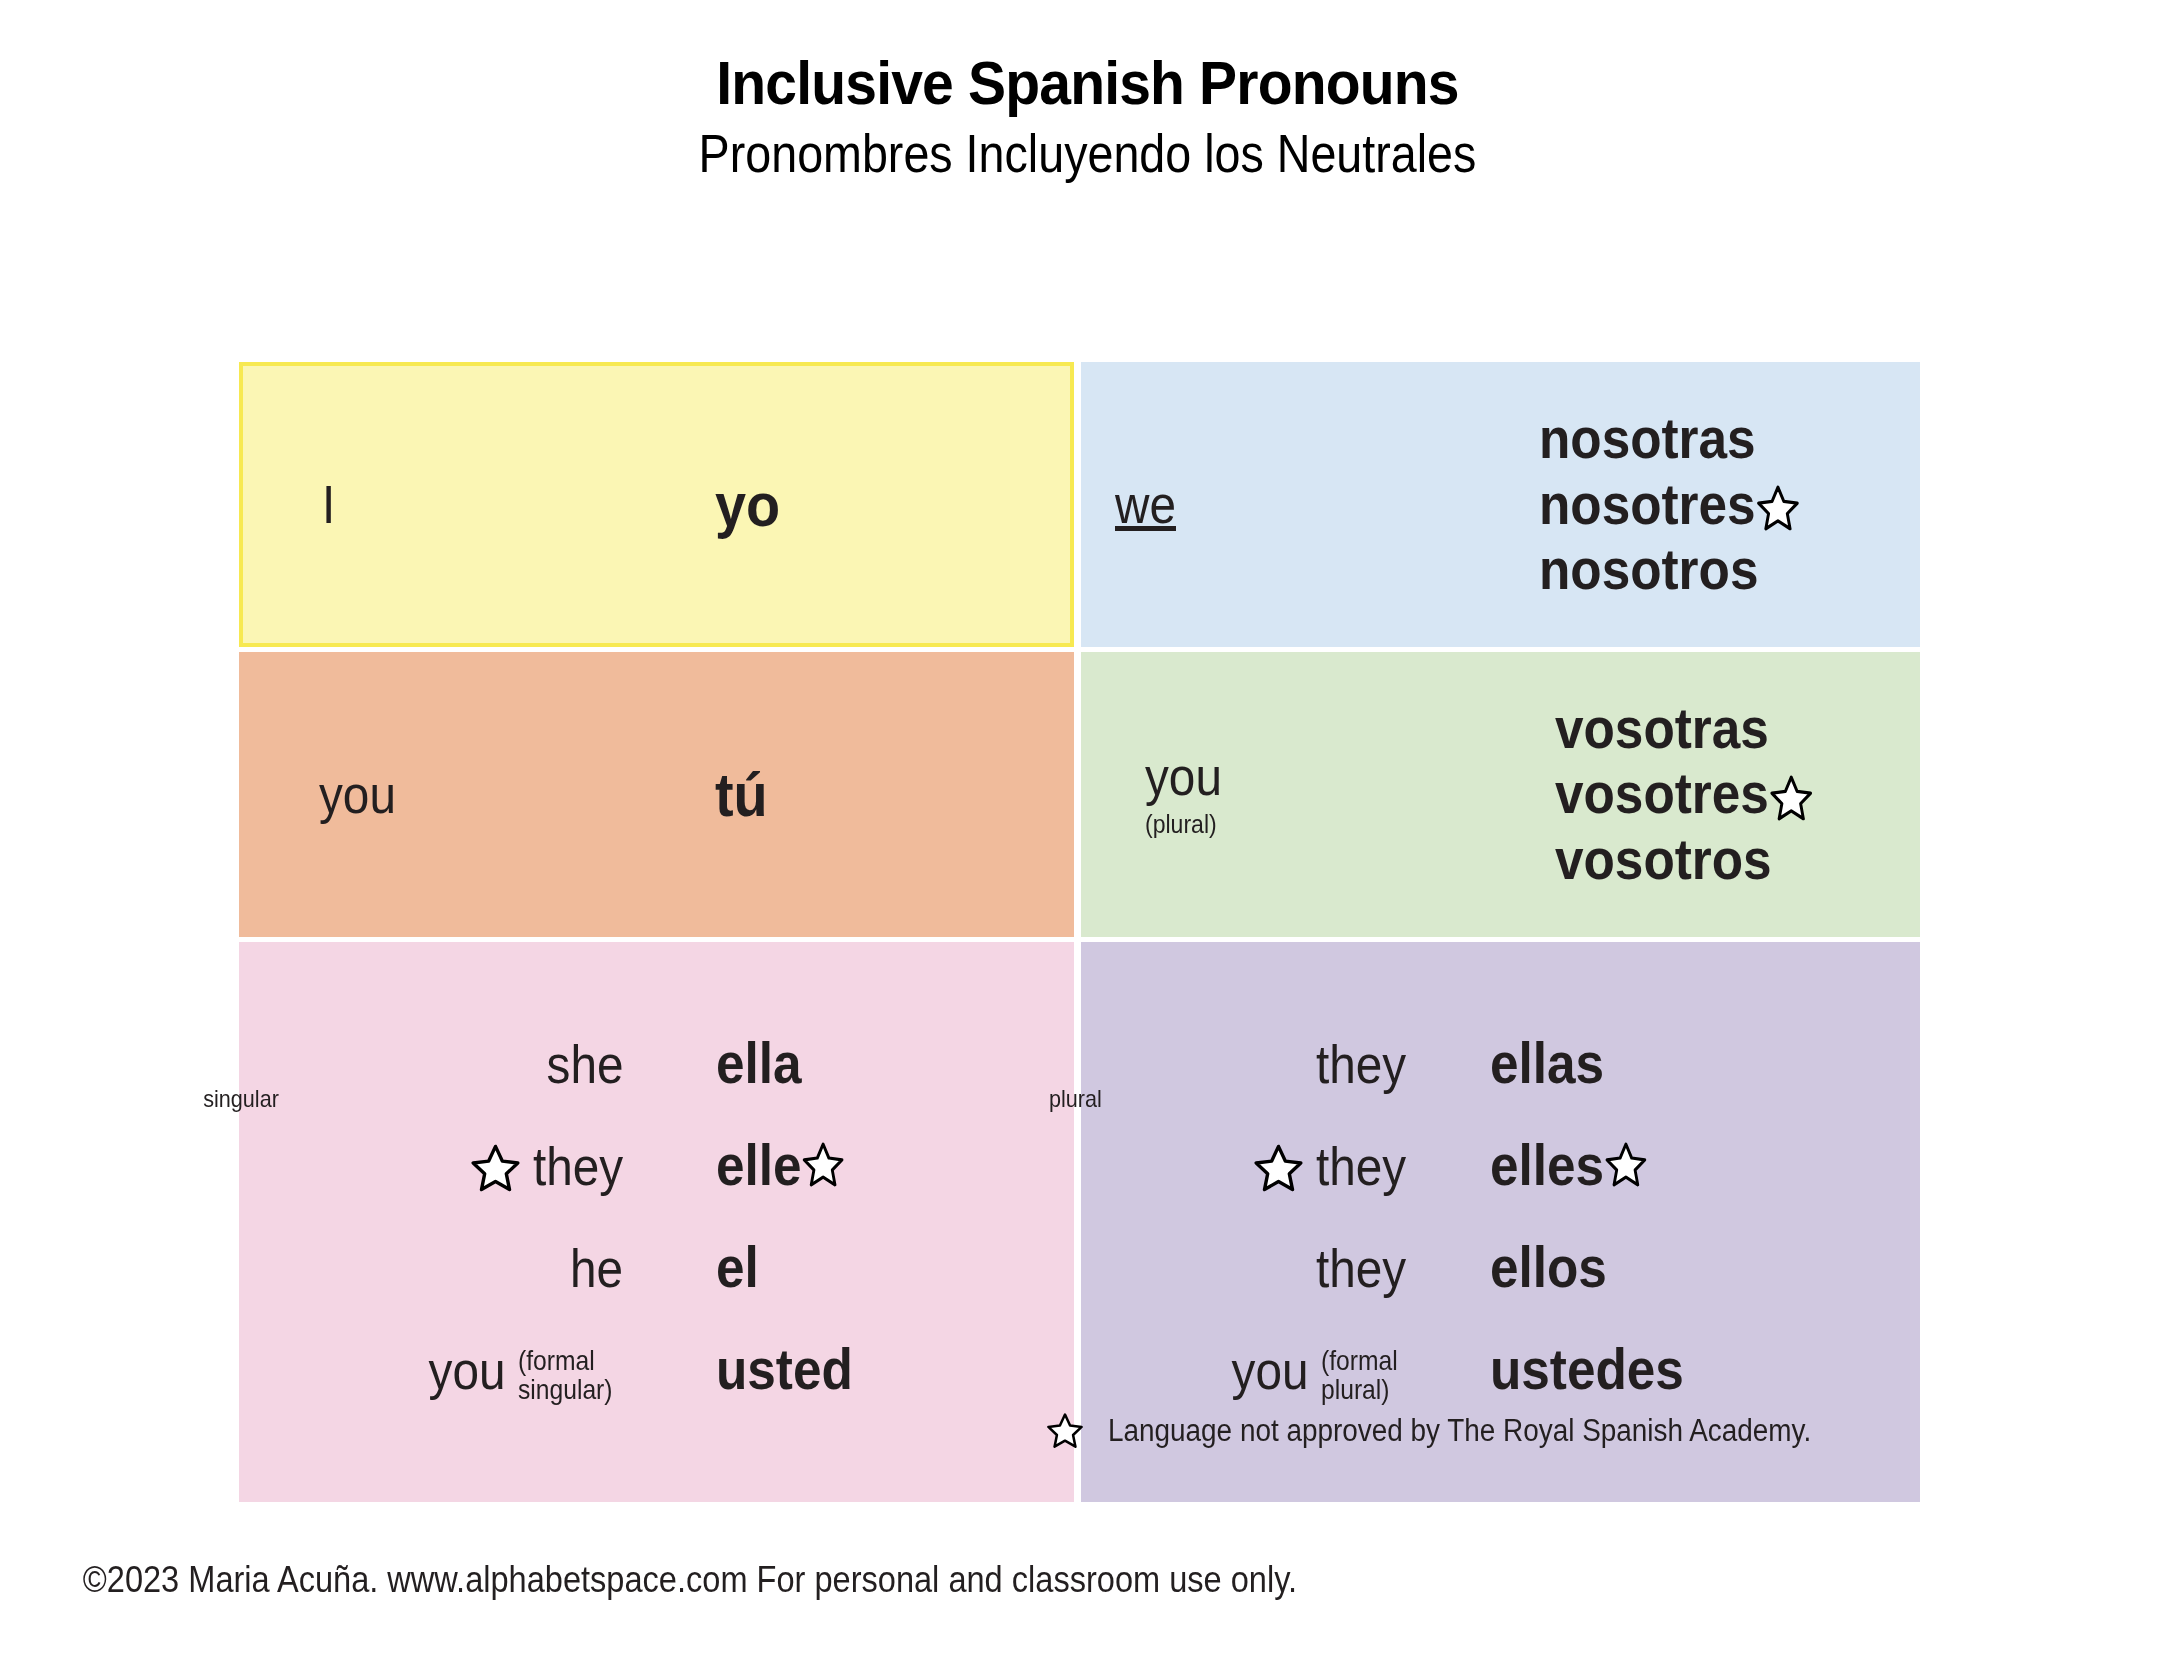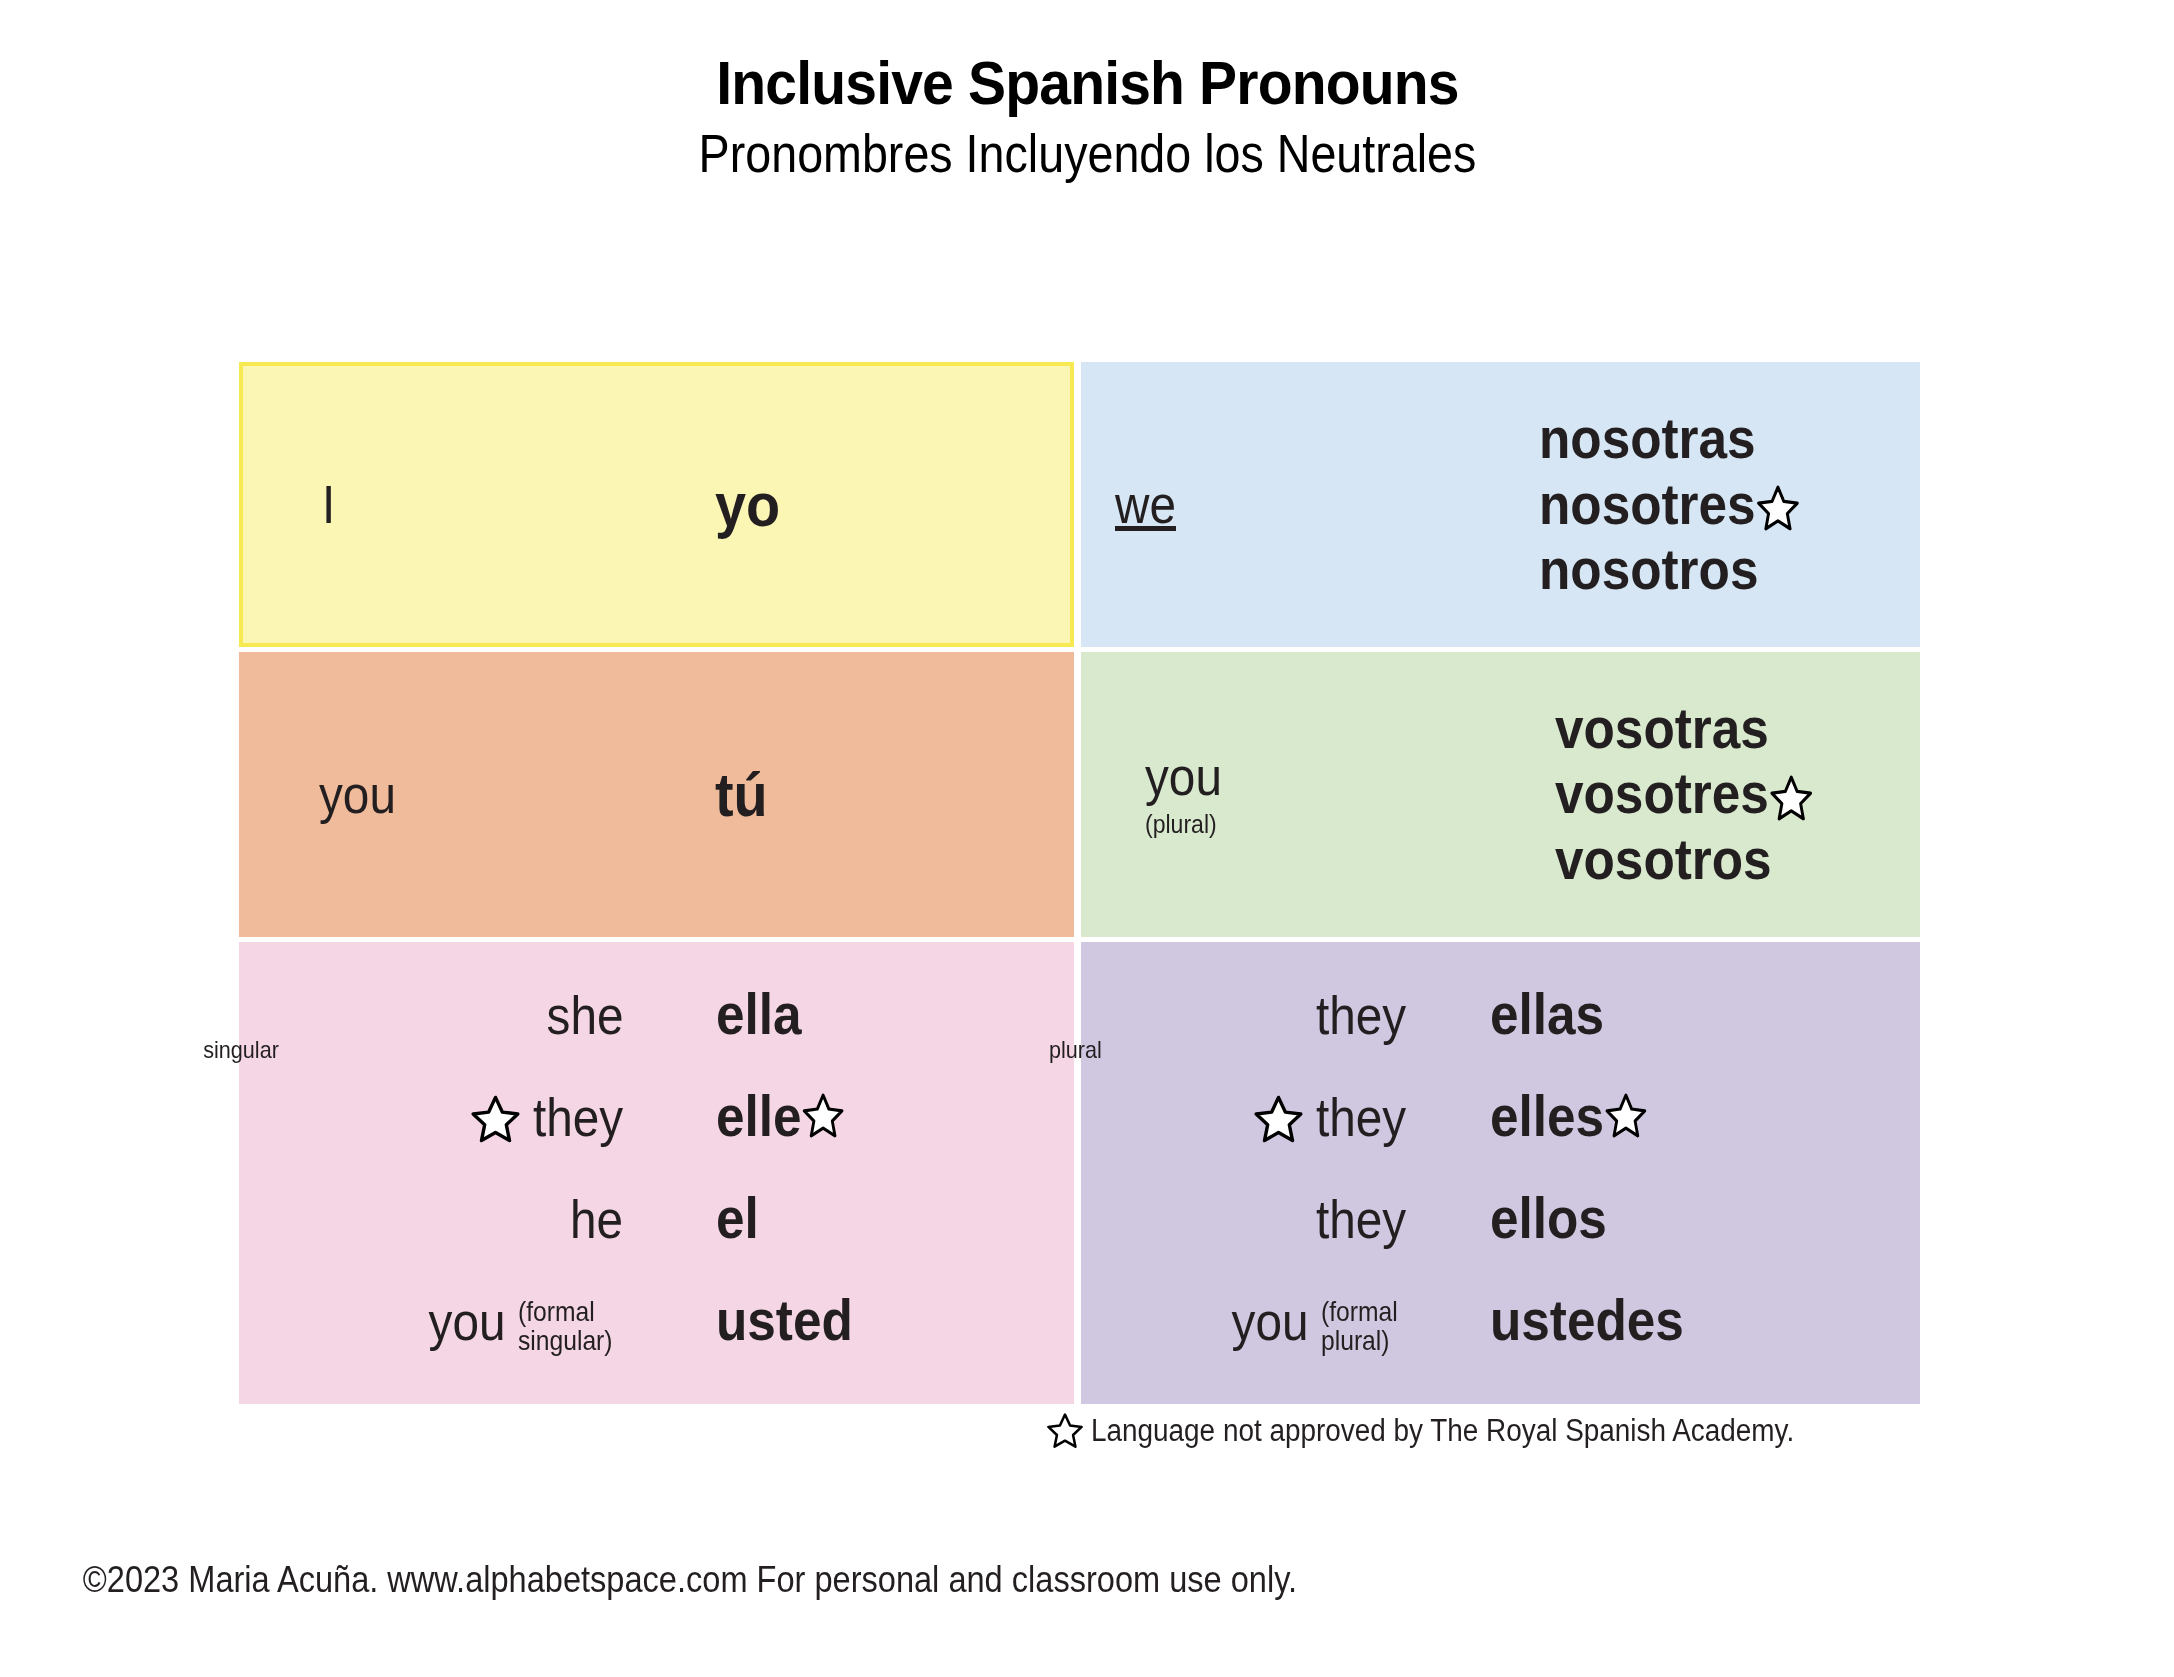--- a/index.html
+++ b/index.html
@@ -55,21 +55,21 @@
     box-sizing: border-box;
     position: relative;
     display: flex;
     align-items: center;
   }
   .cell-left  { width: 835px; margin-right: 7.3px; }
   .cell-right { width: 839px; }
 
   .r1 { height: 285px; }
   .r2 { height: 285px; margin-top: 4.6px; }
-  .r3 { height: 462px; margin-top: 5.5px; }
+  .r3 { height: 560px; margin-top: 5.5px; }
 
   .c-yellow { background: #fbf6b4; border: 4.6px solid #f7e951; }
   .c-blue   { background: #d7e6f4; }
   .c-orange { background: #f0bb9b; }
   .c-green  { background: #d9e9ce; }
   .c-pink   { background: #f4d6e4; }
   .c-purple { background: #d0c8e0; }
 
   
   .colpair {
@@ -215,20 +215,21 @@
 
   
   .footnote {
     position: absolute;
     left: 1046px;
     top: 1412px;
     font-size: 31px;
     display: flex;
     align-items: center;
     white-space: nowrap;
+    gap: 17px;
   }
   .footnote .ftext {
     transform: scaleX(0.9);
     transform-origin: left center;
     margin-left: 7.3px;
   }
 
   .copyright {
     position: absolute;
     left: 0;

